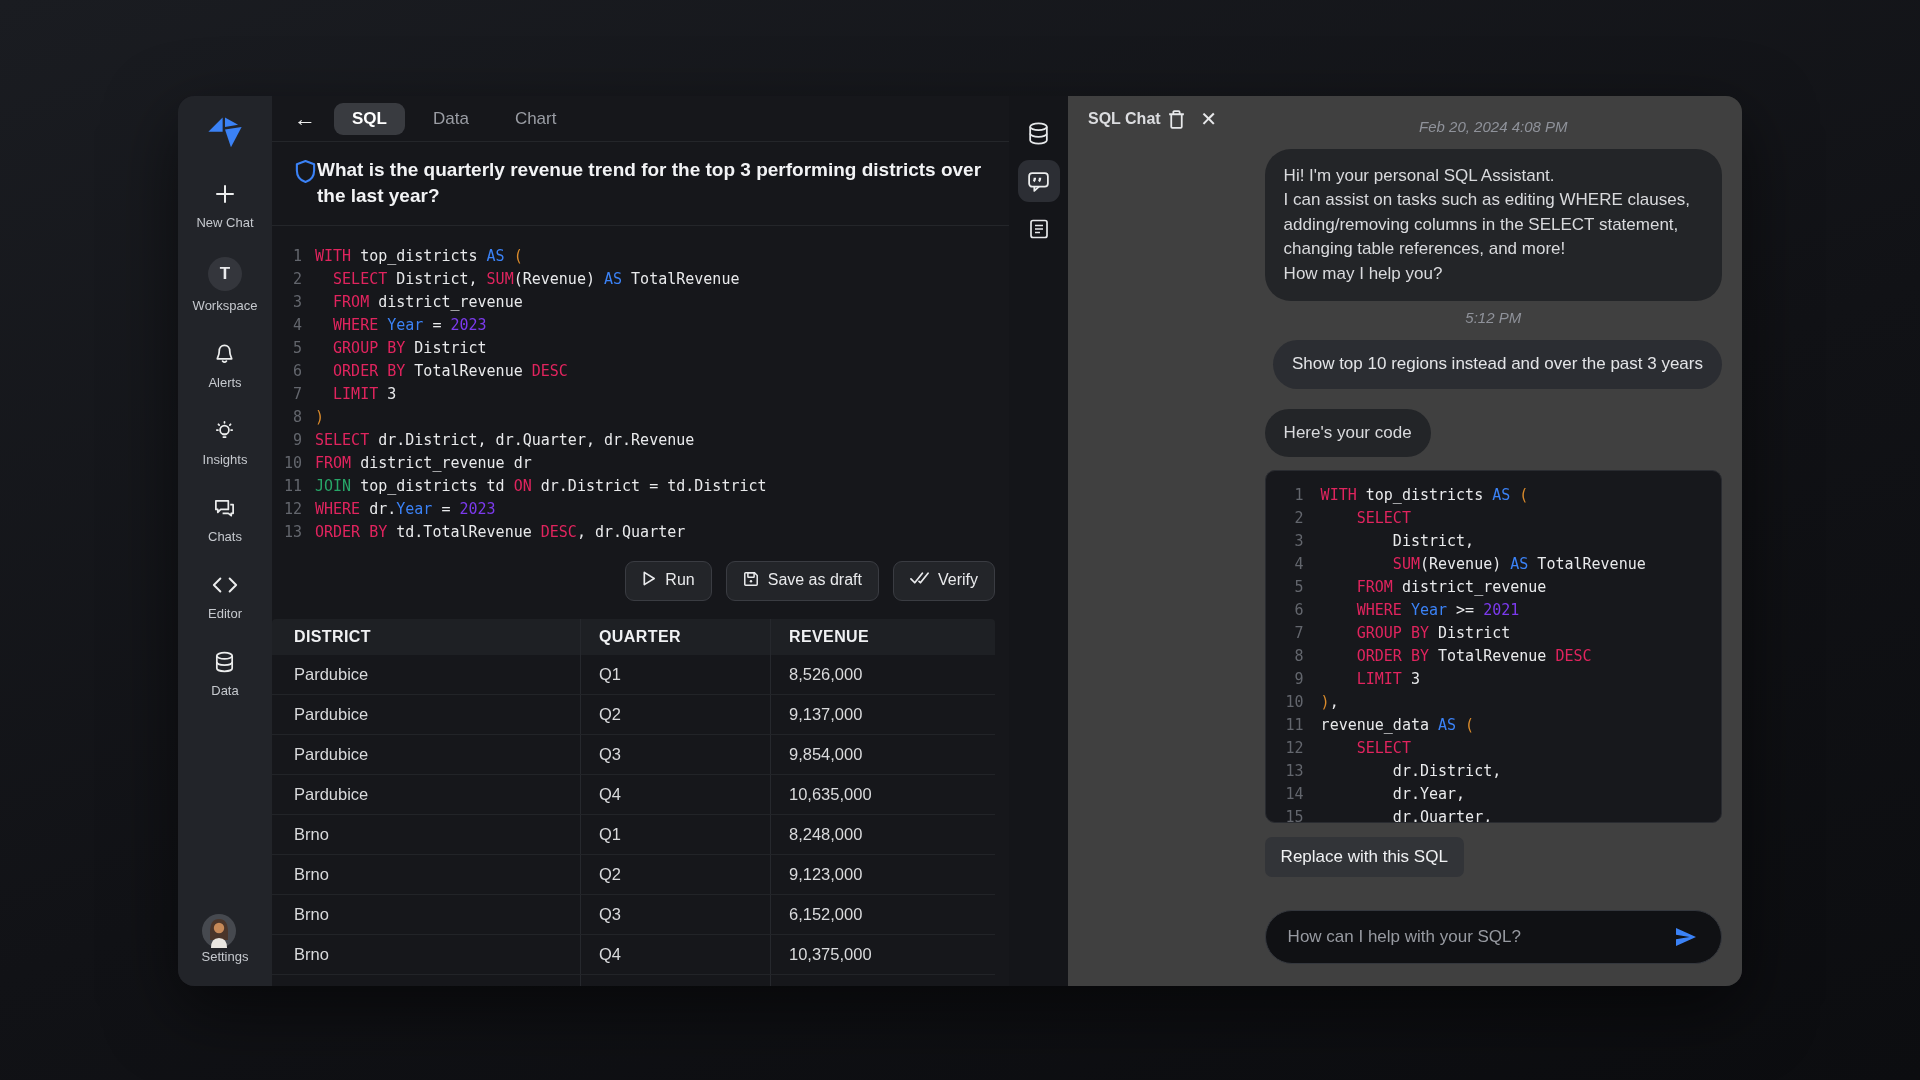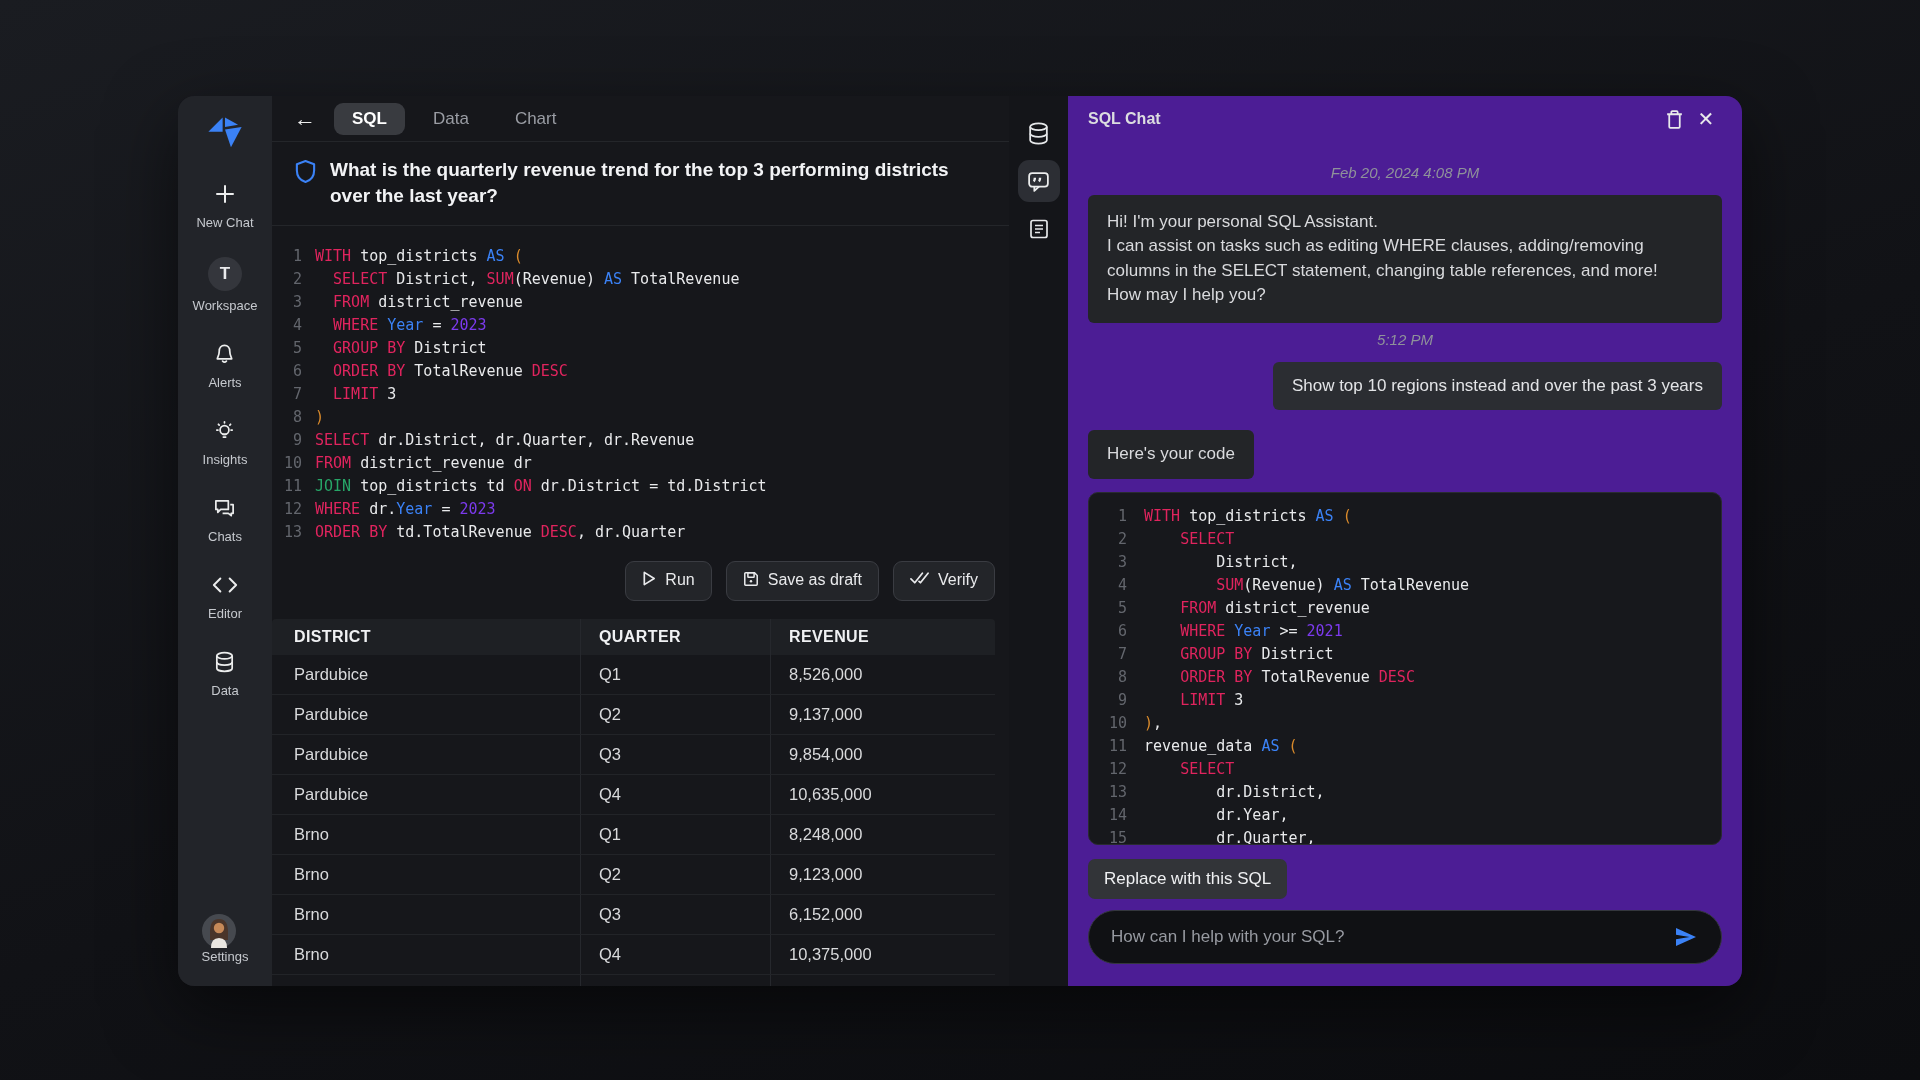--- a/index.html
+++ b/index.html
@@ -25,21 +25,21 @@
   .sb-label { font-size:13px; color:#c6c9ce; }
   .sb-settings { margin-top:auto; display:flex; flex-direction:column; align-items:flex-start; gap:7px; cursor:pointer; }
 
   
   .editor { width:737px; background:#16171b; display:flex; flex-direction:column; flex-shrink:0; }
   .ed-header { height:46px; flex-shrink:0; display:flex; align-items:center; padding:0 22px; border-bottom:1px solid #24262a; }
   .back-arrow { font-size:22px; color:#eceded; cursor:pointer; margin-right:18px; line-height:1; }
   .tabs { display:flex; align-items:center; gap:10px; }
   .tab { font-size:17px; color:#9a9da4; padding:6px 18px; border-radius:9px; cursor:pointer; }
   .tab.active { background:#393b40; color:#ffffff; font-weight:600; }
-  .ed-question { display:flex; gap:13px; padding:15px 22px 16px; border-bottom:1px solid #24262a; }
+  .ed-question { display:flex; padding:15px 22px 16px; border-bottom:1px solid #24262a; }
   .q-shield { flex-shrink:0; margin-top:2px; }
   .q-text { font-size:19px; font-weight:600; color:#f2f3f5; line-height:1.38; max-width:668px; }
   .ed-code { padding:18px 0 6px; }
   .code-line { display:flex; height:23px; align-items:center; }
   .code-line .ln { width:30px; margin-right:13px; text-align:right; flex-shrink:0; color:#63666d; font-family:"DejaVu Sans Mono", monospace; font-size:15px; }
   .code-text { font-family:"DejaVu Sans Mono", monospace; font-size:15px; white-space:pre; color:#e9eaec; }
   .tok-kw { color:var(--c-kw); } .tok-bl { color:var(--c-bl); } .tok-nu { color:var(--c-nu); }
   .tok-or { color:var(--c-or); } .tok-gr { color:var(--c-gr); } .tok-pl { color:#e9eaec; }
   .ed-actions { display:flex; justify-content:flex-end; gap:14px; padding:12px 14px 16px; }
   .btn { display:flex; gap:9px; background:#232529; border:1px solid #3a3c42; border-radius:9px; color:#e9eaec; font-size:16px; padding:9px 16px; cursor:pointer; }
@@ -53,29 +53,29 @@
   .tr.head .td + .td { padding-left:18px; }
   .tbody { flex:1; overflow:hidden; }
   .tbody .tr { border-bottom:1px solid #222428; }
 
   
   .rail { width:59px; background:#141519; display:flex; flex-direction:column; align-items:center; padding-top:16px; gap:6px; flex-shrink:0; }
   .rail-btn { width:42px; height:42px; display:grid; place-items:center; border-radius:11px; color:#e6e8ea; cursor:pointer; }
   .rail-btn.active { background:#2c2e34; }
 
   
-  .chat { flex:1; background:#4c1d95; display:flex; flex-direction:column; }
+  .chat { flex:1; background:#404040; display:flex; flex-direction:row; }
   .ch-header { height:46px; flex-shrink:0; display:flex; align-items:center; padding:0 20px; }
   .ch-title { font-size:16px; color:#dcdde0; font-weight:600; }
   .ch-header .sp { flex:1; }
   .icon-btn { color:#e8e9eb; cursor:pointer; display:grid; place-items:center; width:32px; height:32px; }
   .close-x { font-size:20px; }
   .ch-body { flex:1; display:flex; flex-direction:column; padding:14px 20px 22px; overflow:hidden; }
   .ch-time { text-align:center; font-size:15px; color:#8f929a; margin:8px 0 14px;font-style:italic; }
-  .bubble { background:#232528; border-radius:6px; padding:15px 19px; font-size:17px; line-height:1.44; color:#d9dadd; max-width:648px; }
+  .bubble { background:#232528; border-radius:26px; padding:15px 19px; font-size:17px; line-height:1.44; color:#d9dadd; max-width:648px; }
   .bubble.assistant { align-self:flex-start; }
   .bubble.user { align-self:flex-end; background:#2b2d32; color:#e3e4e7; padding:12px 19px; margin-bottom:20px; }
   .bubble.intro { align-self:flex-start; padding:12px 19px; margin-bottom:13px; }
   .ch-codeblock { background:#17181c; border:1px solid #292b30; border-radius:10px; padding:12px 14px 0; height:353px; overflow:hidden; flex-shrink:0; }
   .ch-codeblock .code-line .ln { width:24px; margin-right:17px; text-align:right; }
   .replace-btn { align-self:flex-start; margin-top:14px; background:#323438; border:none; border-radius:7px; color:#f0f1f3; font-size:17px; padding:10px 16px; cursor:pointer; font-family:"Liberation Sans", sans-serif; }
   .ch-input-row { margin-top:auto; height:54px; border:1px solid #34373d; border-radius:27px; display:flex; align-items:center; padding:0 18px 0 22px; background:#101114; }
   .ch-input { flex:1; background:transparent; border:none; outline:none; color:#e8e9eb; font-size:17px; font-family:"Liberation Sans", sans-serif; }
   .ch-input::placeholder { color:#979aa1; }
   .send-btn { cursor:pointer; display:grid; place-items:center; width:34px; height:34px; }

